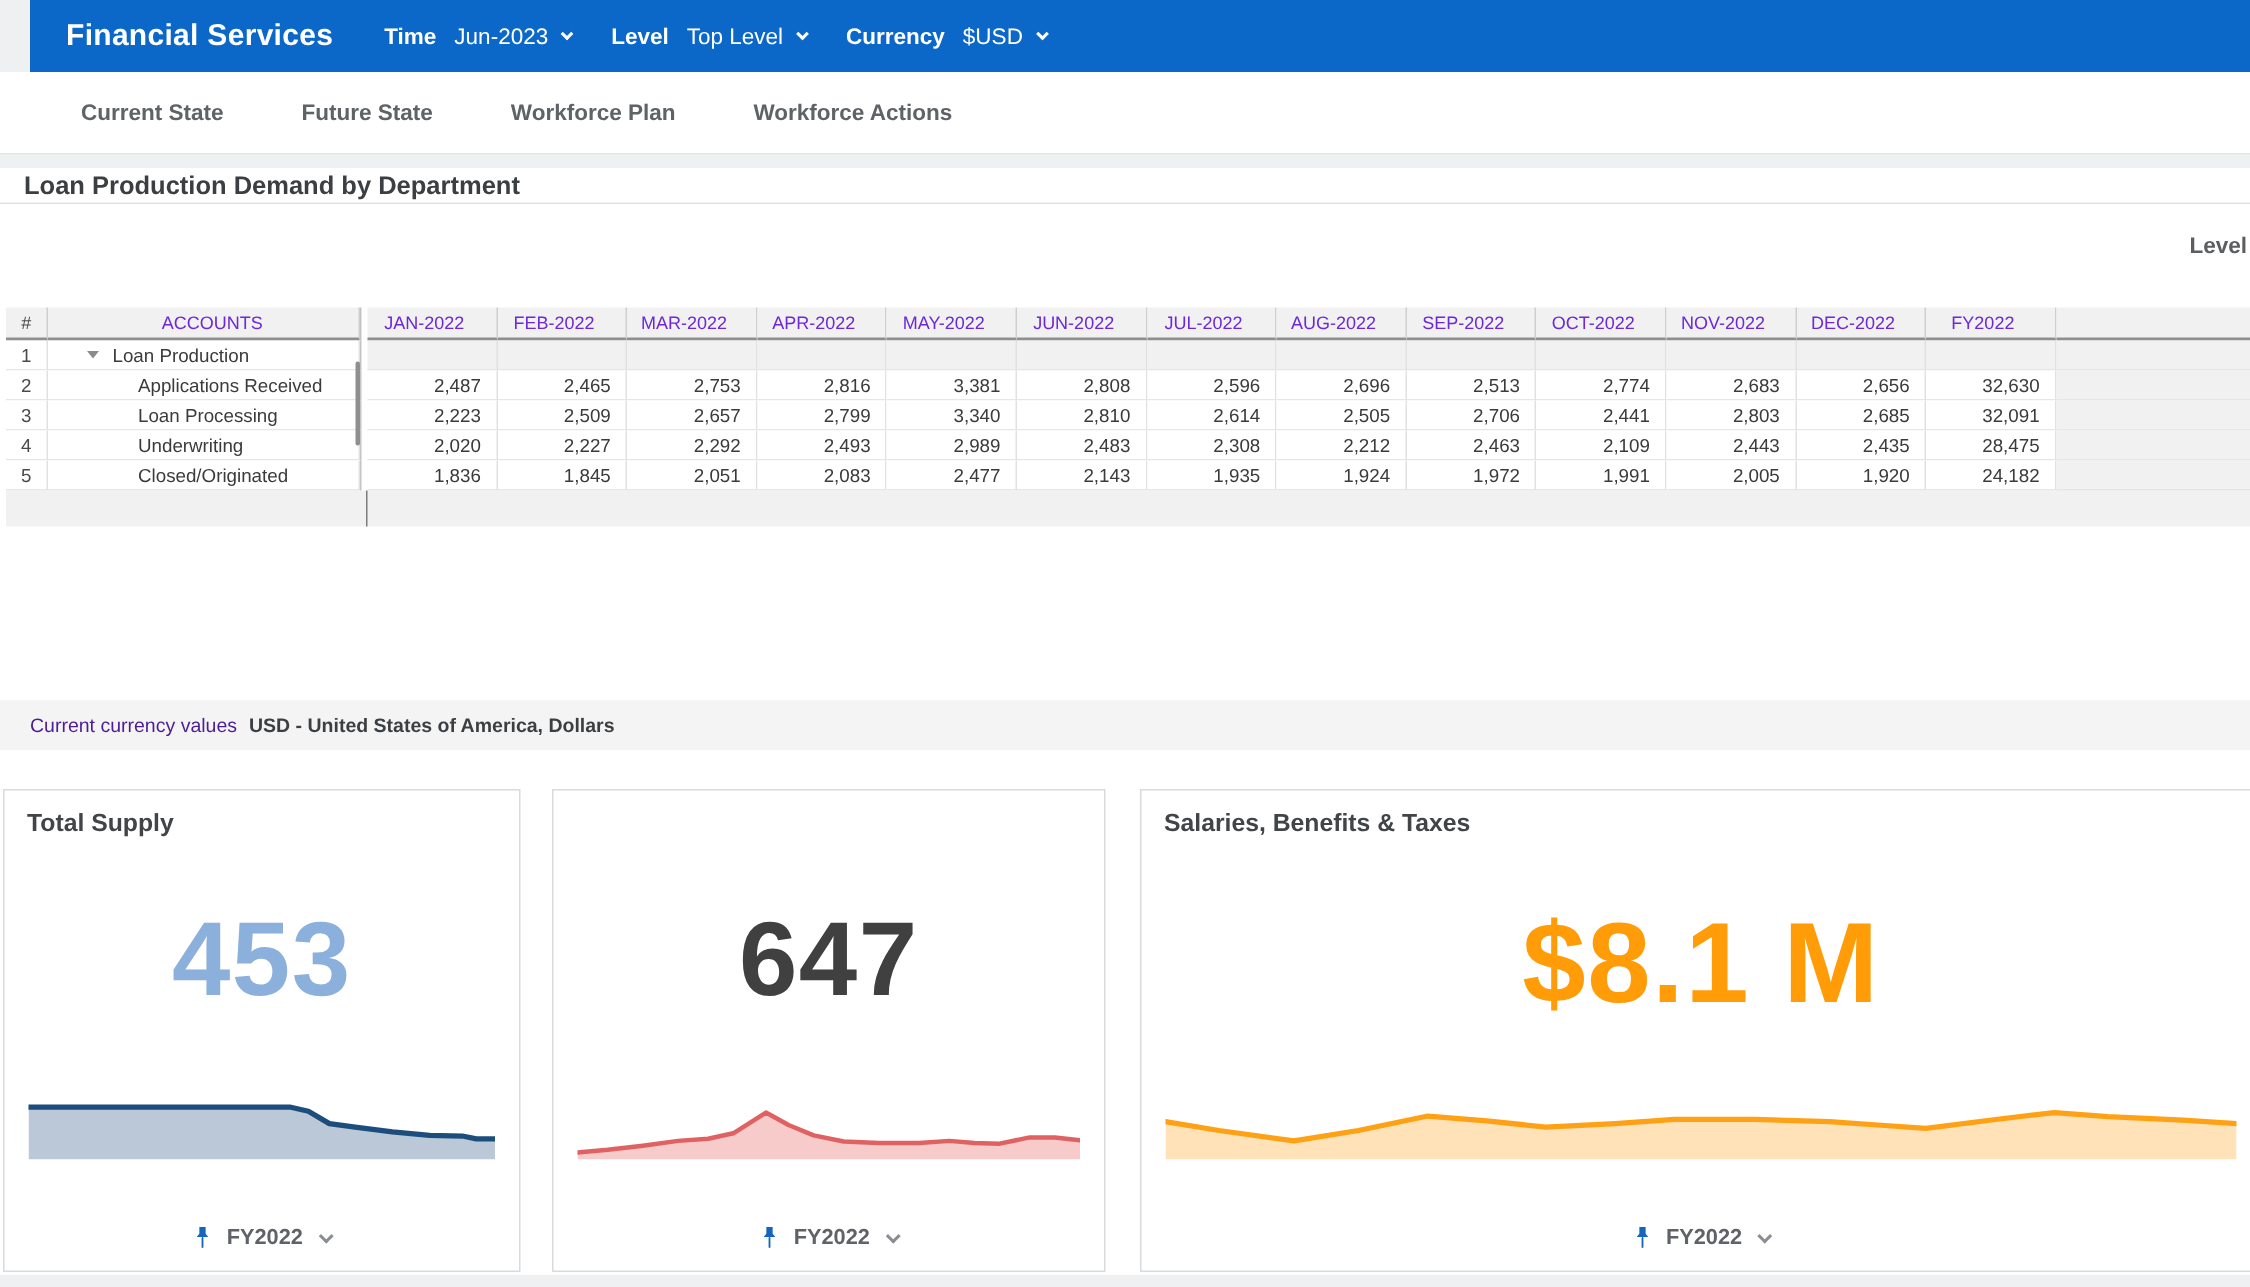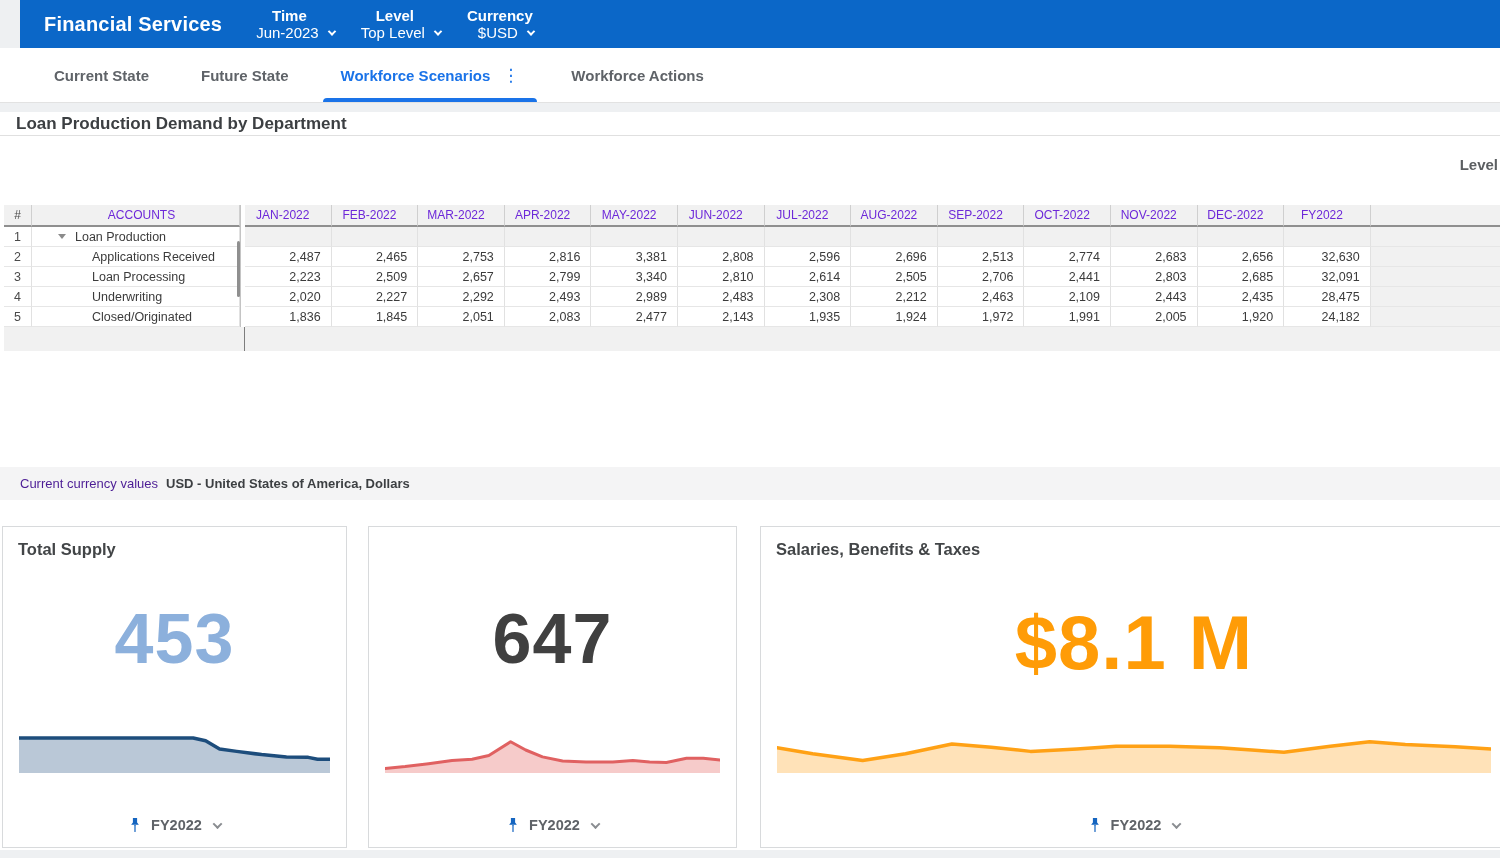--- a/index.html
+++ b/index.html
@@ -4,21 +4,21 @@
 <style>
   * { margin:0; padding:0; box-sizing:border-box; }
   html,body { width:1500px; height:858px; overflow:hidden; background:#eef0f2;
     font-family:"Liberation Sans","DejaVu Sans",sans-serif; }
   .stage { position:relative; width:1500px; height:858px; }
 
   
   .appbar { position:absolute; top:0; left:0; width:100%; height:48px; background:#0b67c8;
     display:flex; align-items:center; padding:12px 24px; color:#fff;margin-left:20px; }
   .appbar-title { font-size:20px; font-weight:bold; letter-spacing:.2px; margin-right:34px; }
-  .appbar-ctrl { display:flex; align-items:center; margin-right:26px; cursor:pointer;flex-direction:column; }
+  .appbar-ctrl { display:flex; align-items:center; margin-right:26px; cursor:pointer; }
   .appbar-ctrl .lbl { font-size:15px; font-weight:bold; margin-right:12px; }
   .appbar-ctrl .val { font-size:15px; font-weight:normal; display:flex; align-items:center; }
   .chev { display:inline-block; width:7px; height:7px; border-right:2px solid currentColor;
     border-bottom:2px solid currentColor; transform:rotate(45deg) translate(-1px,-1px); margin-left:10px; }
   .chev.sm { width:6px; height:6px; }
 
   
   .tabbar { position:absolute; top:48px; left:0; width:100%; height:55px; background:#fff;
     border-bottom:1px solid #e2e2e2; display:flex; align-items:stretch; padding-left:28px; }
   .tab { position:relative; display:flex; align-items:center; padding:0 26px; font-size:15px;
@@ -102,24 +102,22 @@
       </nav>
   </header>
 
   <nav class="tabbar" id="tabbar">
       <div class="tab">
         <span>Current State</span>
       </div>
       <div class="tab">
         <span>Future State</span>
       </div>
-      <div class="tab active">
-        <span>Workforce Scenarios</span>
-        <span class="kebab">⋮</span>
-        <span class="underline"></span>
+      <div class="tab">
+        <span>Workforce Plan</span>
       </div>
       <div class="tab">
         <span>Workforce Actions</span>
       </div>
     </nav>
 
   <section class="report">
     <div class="report-titlebar">
       <span class="report-title">Loan Production Demand by Department</span>
     </div>

